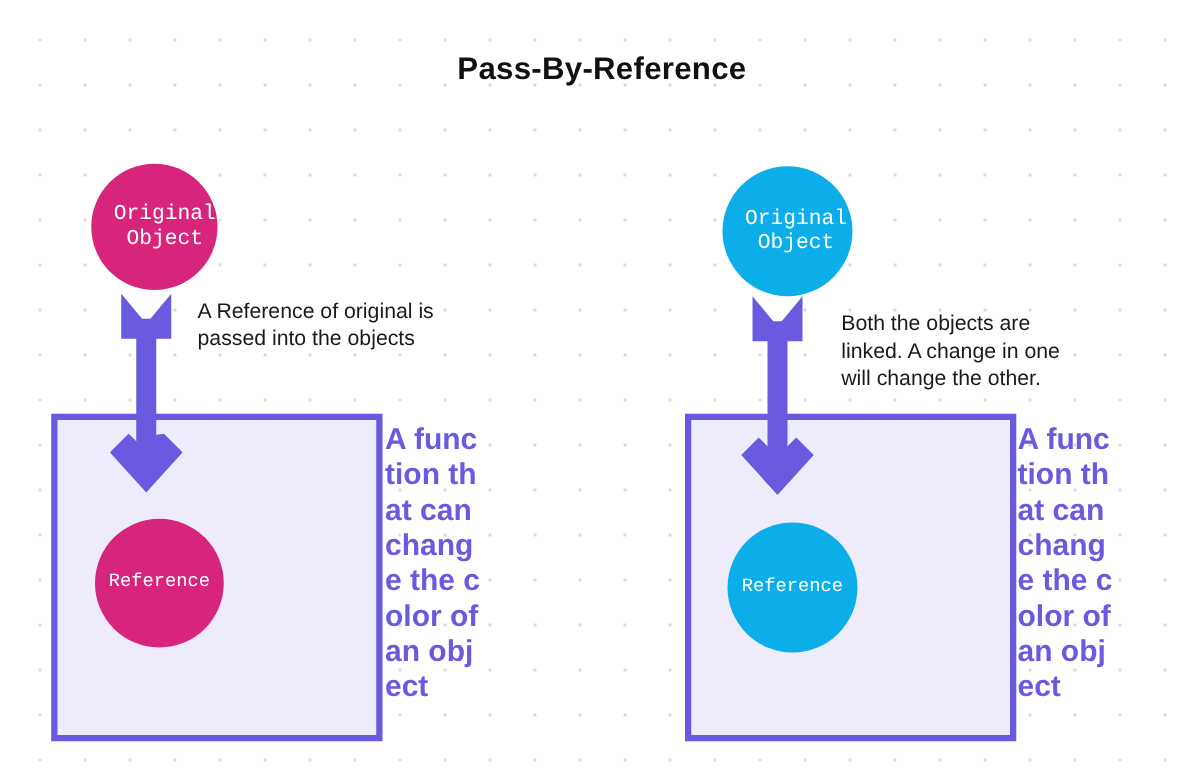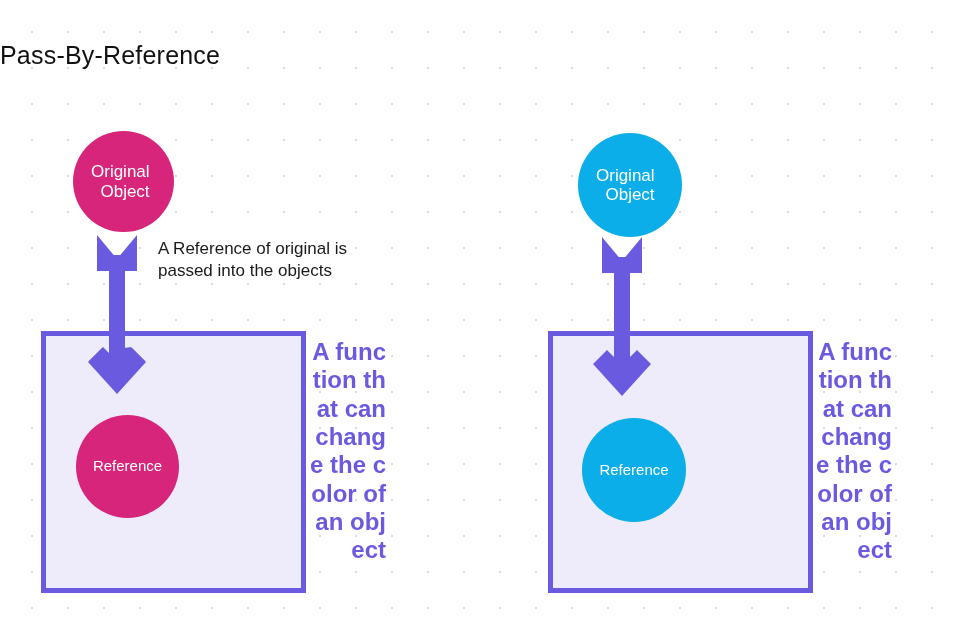--- a/index.html
+++ b/index.html
@@ -24,23 +24,23 @@
     background-position: 14px 14px;
     overflow: hidden;
   }
 
   
   #diagram-title {
     position: absolute;
     left: 0;
     top: 42px;
     width: 963px;
-    text-align: left;
+    text-align: center;
     font-size: 25px;
-    font-weight: normal;
+    font-weight: bold;
     color: #111111;
     letter-spacing: 0.2px;
     line-height: 1.1;
   }
 
   
   .function-box {
     position: absolute;
     box-sizing: border-box;
     background-color: #eeecfb;
@@ -51,23 +51,24 @@
   #function-box-left  { left: 41px;  top: 331px; }
   #function-box-right { left: 548px; top: 331px; }
 
   
   .circle {
     position: absolute;
     border-radius: 50%;
     display: flex;
     align-items: center;
     justify-content: center;
-    text-align: right;
+    text-align: center;
     color: #ffffff;
     line-height: 1.12;
+    font-family: Liberation Mono, monospace;
   }
 
   #original-object-left {
     left: 73px;  top: 131px;
     width: 101px; height: 101px;
     background-color: #d6257a;
     font-size: 17px;
     justify-content: flex-start;
     padding-left: 18px;
     box-sizing: border-box;
@@ -116,21 +117,20 @@
 
   
   .box-caption {
     position: absolute;
     font-size: 24px;
     font-weight: bold;
     color: #6a5ae0;
     line-height: 1.18;
     width: 78px;
     word-break: break-all;
-    text-align: right;
   }
   #box-caption-left  { left: 308px; top: 338px; }
   #box-caption-right { left: 814px; top: 338px; }
 </style>
 </head>
 <body>
 
 <div id="canvas">
 
   <div id="diagram-title">Pass-By-Reference</div>
@@ -175,16 +175,19 @@
   </div>
 
   <div class="arrow-wrap" id="arrow-right">
     <svg width="80" height="165" viewBox="0 0 80 165" xmlns="http://www.w3.org/2000/svg">
       <polygon points="10,4 30,28 50,4 50,40 30,40 10,40" fill="#6a5ae0"></polygon>
       <rect x="22" y="24" width="16" height="112" fill="#6a5ae0"></rect>
       <polygon points="30,163 1,131 15,117 30,132 45,117 59,131" fill="#6a5ae0"></polygon>
     </svg>
   </div>
 
+  <div class="annotation" id="annotation-right">Both the objects are
+linked. A change in one
+will change the other.</div>
 
   <div class="box-caption" id="box-caption-right">A function that can change the color of an object</div>
 
 </div>
 
 </body></html>

